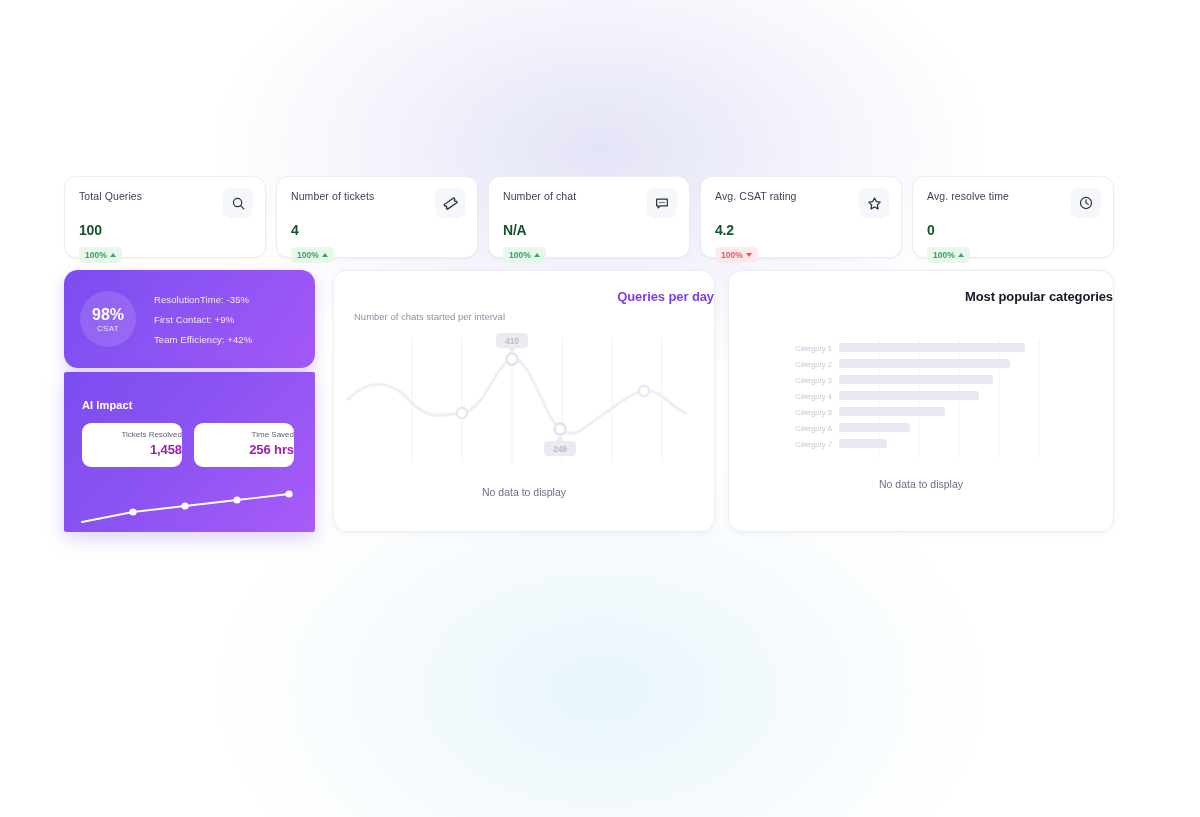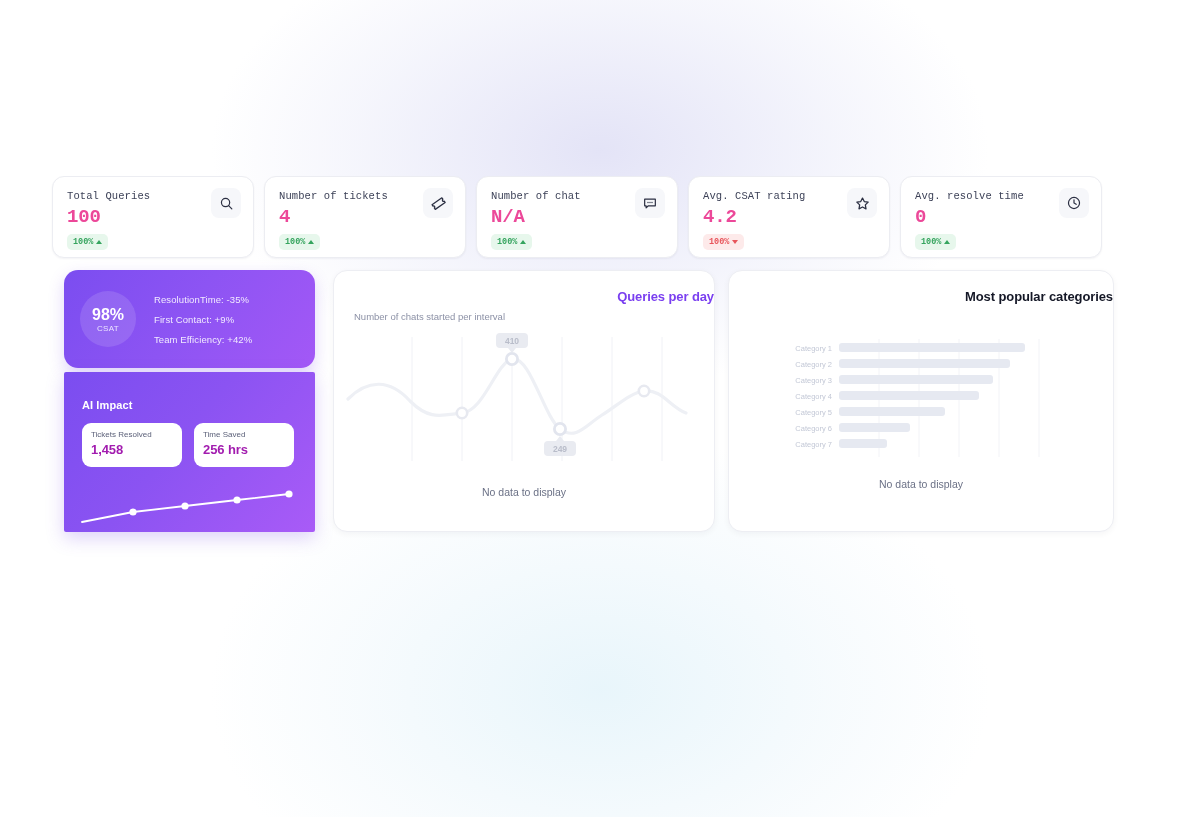--- a/index.html
+++ b/index.html
@@ -13,40 +13,40 @@
     position: relative;
     width: 1200px; height: 817px;
     background:
       radial-gradient(ellipse 540px 330px at 600px 150px, rgba(205,205,240,0.55) 0%, rgba(222,224,246,0.30) 45%, rgba(255,255,255,0) 72%),
       radial-gradient(ellipse 520px 340px at 600px 690px, rgba(210,236,247,0.50) 0%, rgba(228,242,250,0.28) 48%, rgba(255,255,255,0) 75%),
       #ffffff;
   }
 
   
   .kpi-row {
-    position: absolute; left: 52px; top: 176px;
+    position: absolute; left: 64px; top: 176px;
     width: 1050px; height: 82px;
-    display: flex; gap: 10px; font-family: Liberation Mono, monospace;
+    display: flex; gap: 10px;
   }
   .kpi-card {
     flex: 1 1 0;
     background: #fff;
     border: 1px solid #ecedf2;
     border-radius: 12px;
     box-shadow: 0 1px 2px rgba(24,28,54,0.05);
     padding: 13px 14px 0 14px;
     position: relative;
   }
   .kpi-label {
     font-size: 10.5px; color: #3d4258; letter-spacing: .1px;
     line-height: 13px;
   }
   .kpi-value {
-    font-size: 19px; font-weight: 700; color: #ec4899;
-    line-height: 22px; margin-top: 3px; letter-spacing: -0.2px;
+    font-size: 14px; font-weight: 700; color: #14532d;
+    line-height: 22px; margin-top: 16px; letter-spacing: -0.2px;
   }
   .kpi-badge {
     display: inline-flex; align-items: center; gap: 3px;
     font-size: 8.5px; font-weight: 600;
     padding: 3px 6px; border-radius: 5px;
     margin-top: 6px;
   }
   .kpi-badge.up { background: #e7f7ec; color: #35a45e; }
   .kpi-badge.down { background: #fdeaea; color: #e8555b; }
   .tri { width: 0; height: 0; border-left: 3px solid transparent; border-right: 3px solid transparent; }
@@ -92,20 +92,21 @@
   }
   .ai-title {
     font-size: 11px; font-weight: 700; color: #fff;
     margin: 27px 0 0 18px; letter-spacing: .1px;
   }
   .ai-tiles { display: flex; gap: 12px; margin: 12px 0 0 18px; }
   .ai-tile {
     width: 100px; height: 44px;
     background: #fff; border-radius: 9px;
     padding: 7px 0 0 9px;
+    text-align: right;
   }
   .ai-tile-label { font-size: 8px; color: #5c6179; line-height: 10px; }
   .ai-tile-value { font-size: 13px; font-weight: 700; color: #a21caf; margin-top: 2px; letter-spacing: -.1px; }
   .ai-spark { position: absolute; left: 0; bottom: 0; width: 251px; height: 62px; }
 
   
   .panel {
     position: absolute; top: 270px;
     background: #fff;
     border: 1px solid #edeef3;

